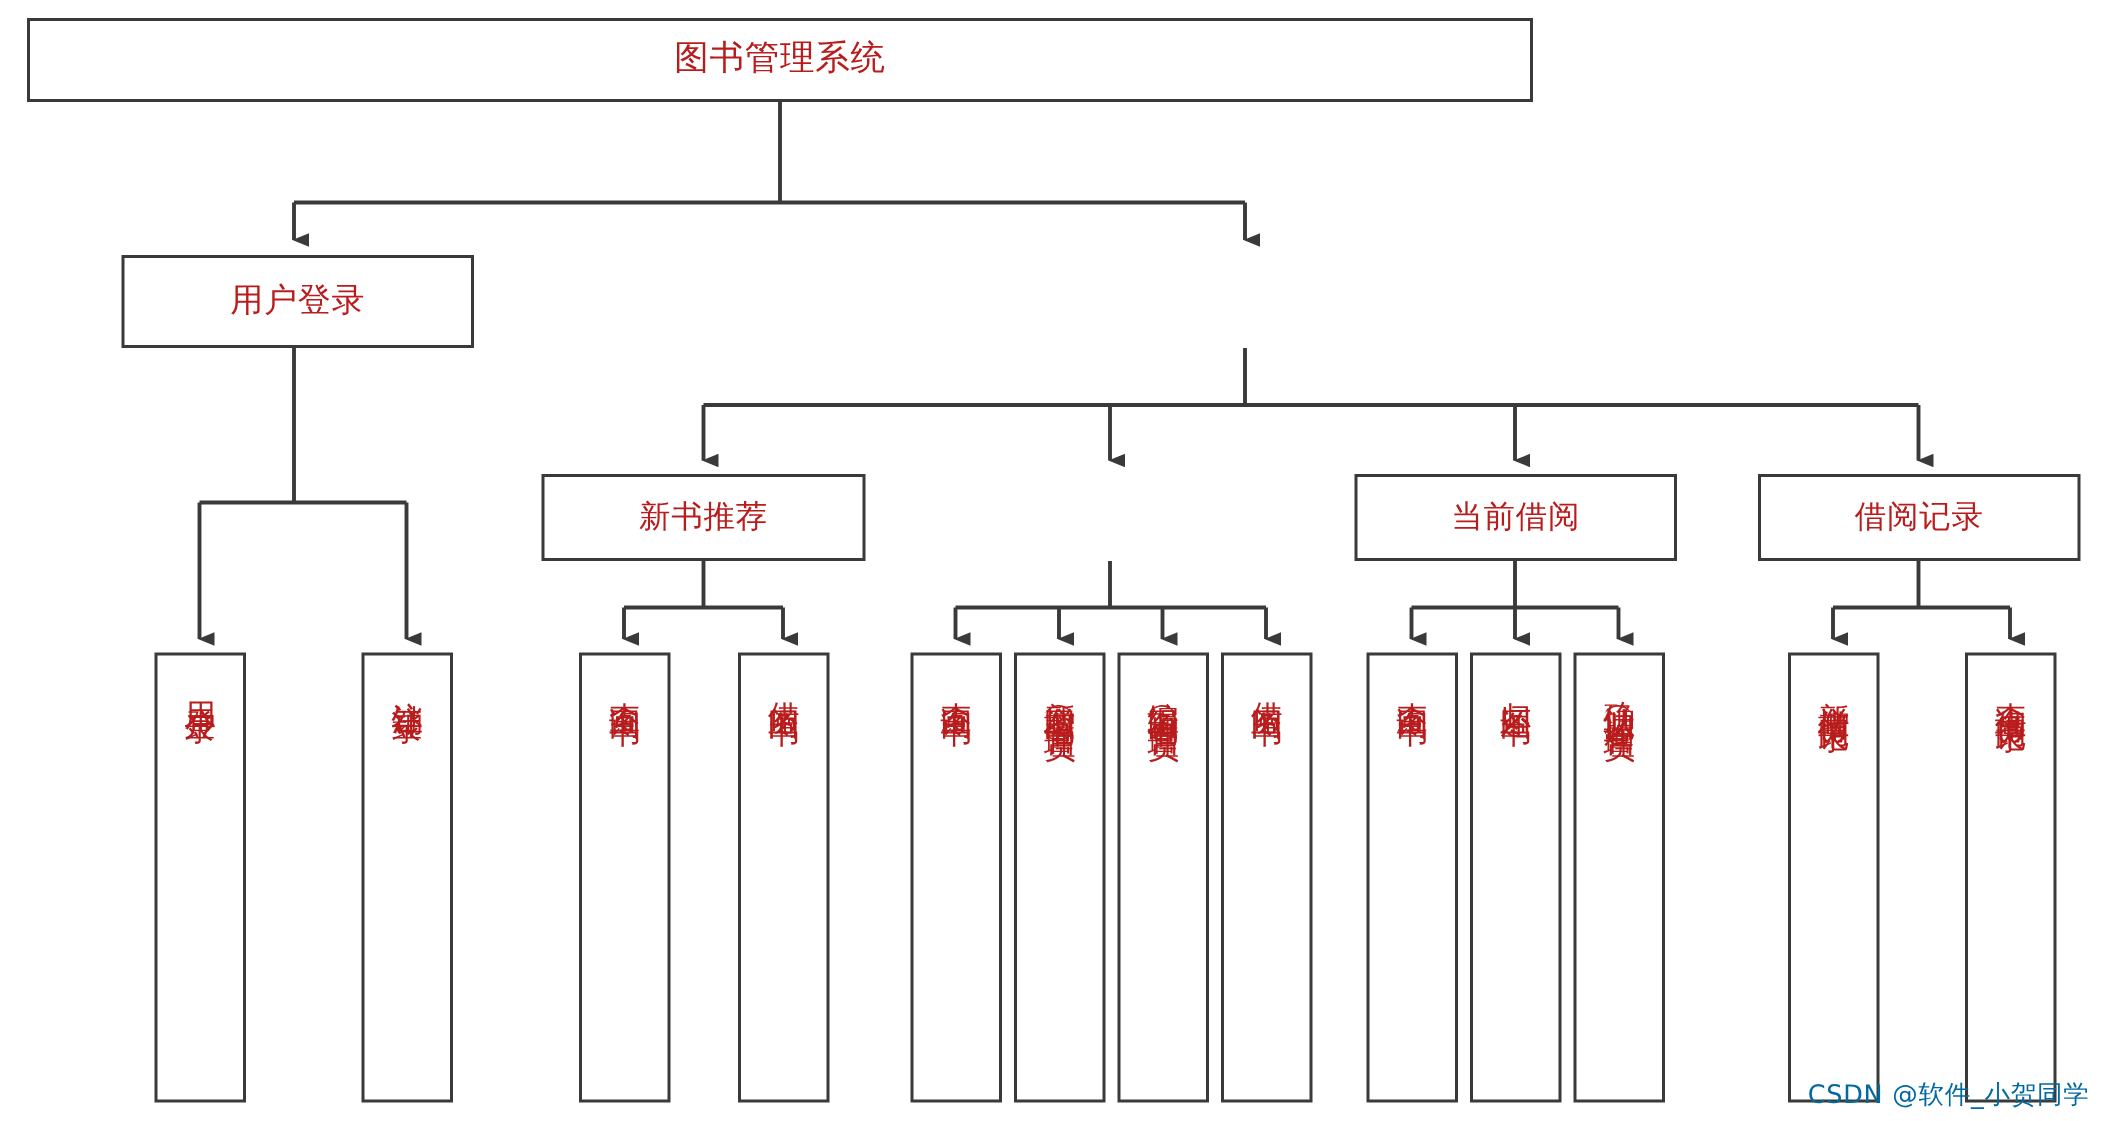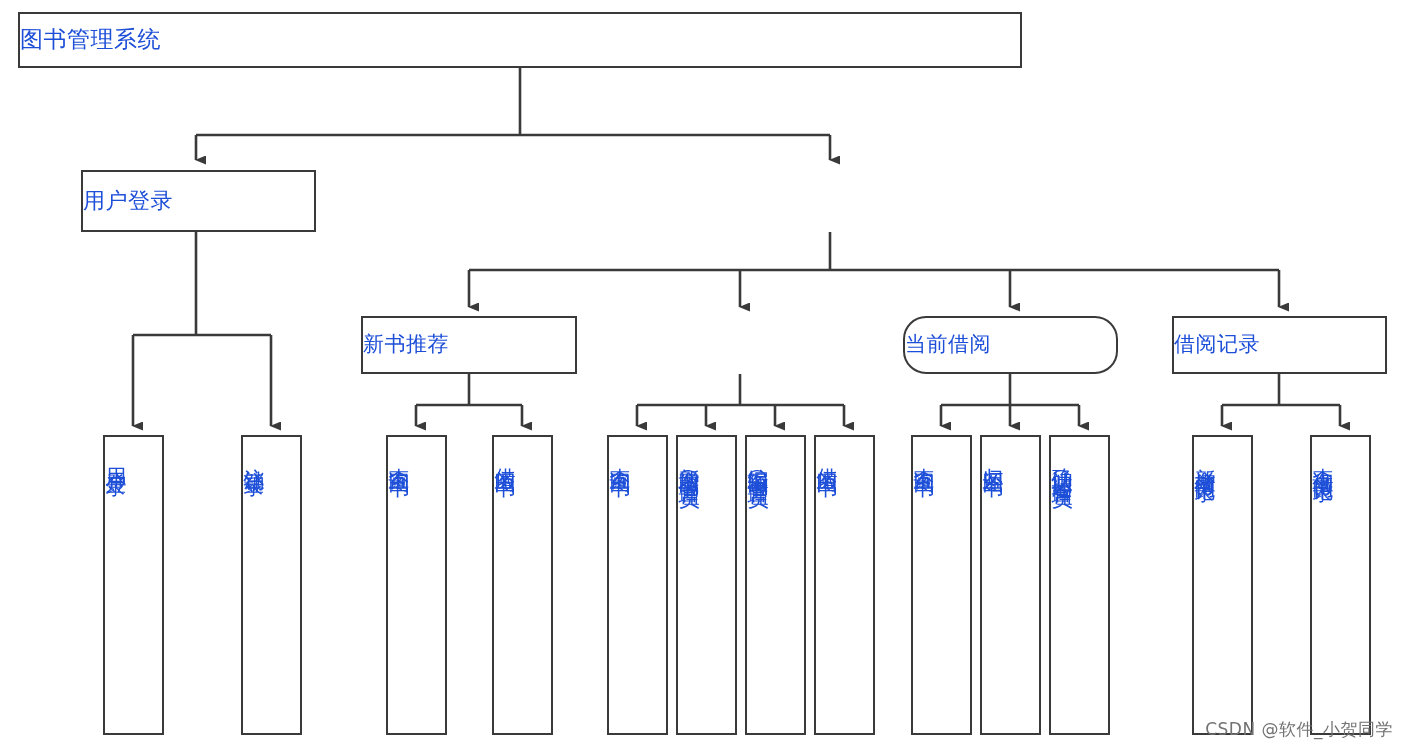--- a/index.html
+++ b/index.html
@@ -25,22 +25,22 @@
     height: 747px;
     pointer-events: none;
   }
   .node {
     position: absolute;
     box-sizing: border-box;
     background: #ffffff;
     border: 2.5px solid #3a3a3a;
     display: flex;
     align-items: center;
-    justify-content: flex-start;
-    color: #1d4ed8;
+    justify-content: center;
+    color: #b91c1c;
     z-index: 3;
   }
   .node .label {
     text-align: center;
     line-height: 1.12;
     letter-spacing: 0.5px;
   }
   
   .node.h .label {
     writing-mode: horizontal-tb;
@@ -59,21 +59,21 @@
     font-size: 21px;
     line-height: 1.05;
     letter-spacing: 3px;
     white-space: nowrap;
   }
   .watermark {
     position: absolute;
     right: 12px;
     bottom: 6px;
     font-size: 17px;
-    color: #737373;
+    color: #0369a1;
     letter-spacing: 0.5px;
     z-index: 6;
     white-space: nowrap;
   }
 </style>
 </head>
 <body>
 
 <div id="canvas">
 
@@ -131,21 +131,21 @@
     <span class="label">图书管理系统</span>
   </div>
 
   <div class="node h lvl1" style="left:81px; top:170px; width:235px; height:62px;">
     <span class="label">用户登录</span>
   </div>
 
   <div class="node h lvl2" style="left:361px; top:316px; width:216px; height:58px;">
     <span class="label">新书推荐</span>
   </div>
-  <div class="node h lvl2" style="left:903px; top:316px; width:215px; height:58px;border-radius:23px;">
+  <div class="node h lvl2" style="left:903px; top:316px; width:215px; height:58px;">
     <span class="label">当前借阅</span>
   </div>
   <div class="node h lvl2" style="left:1172px; top:316px; width:215px; height:58px;font-family:Liberation Serif, serif;">
     <span class="label">借阅记录</span>
   </div>
 
   <div class="node v" style="left:103px; top:435px; width:61px; height:300px;">
     <span class="label">用户登录</span>
   </div>
   <div class="node v" style="left:241px; top:435px; width:61px; height:300px;">

